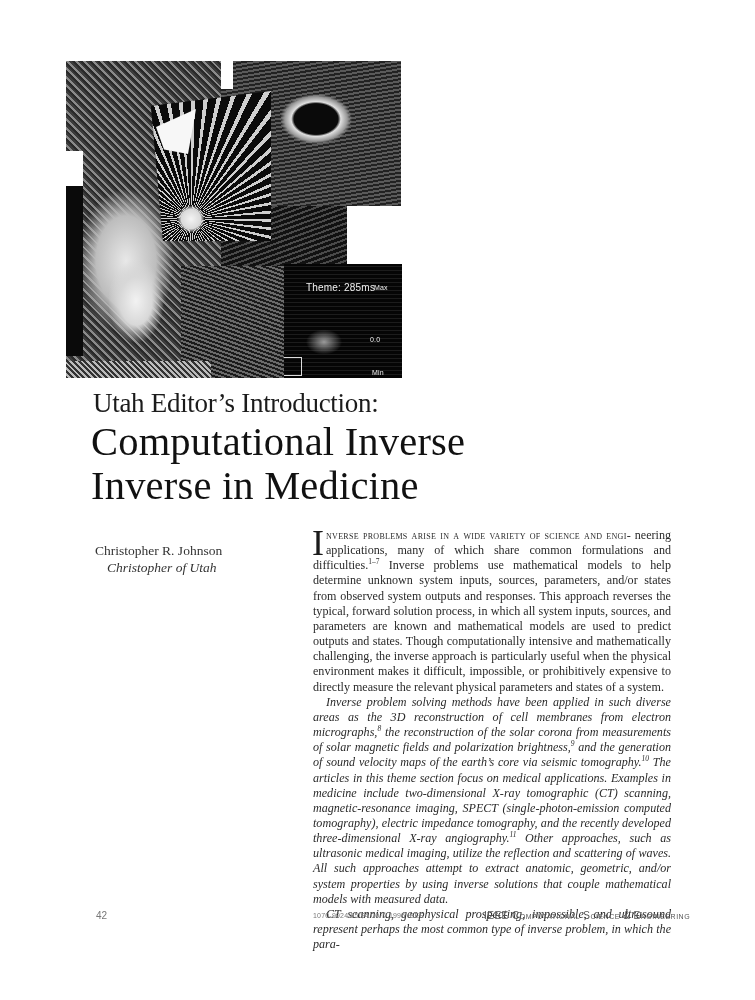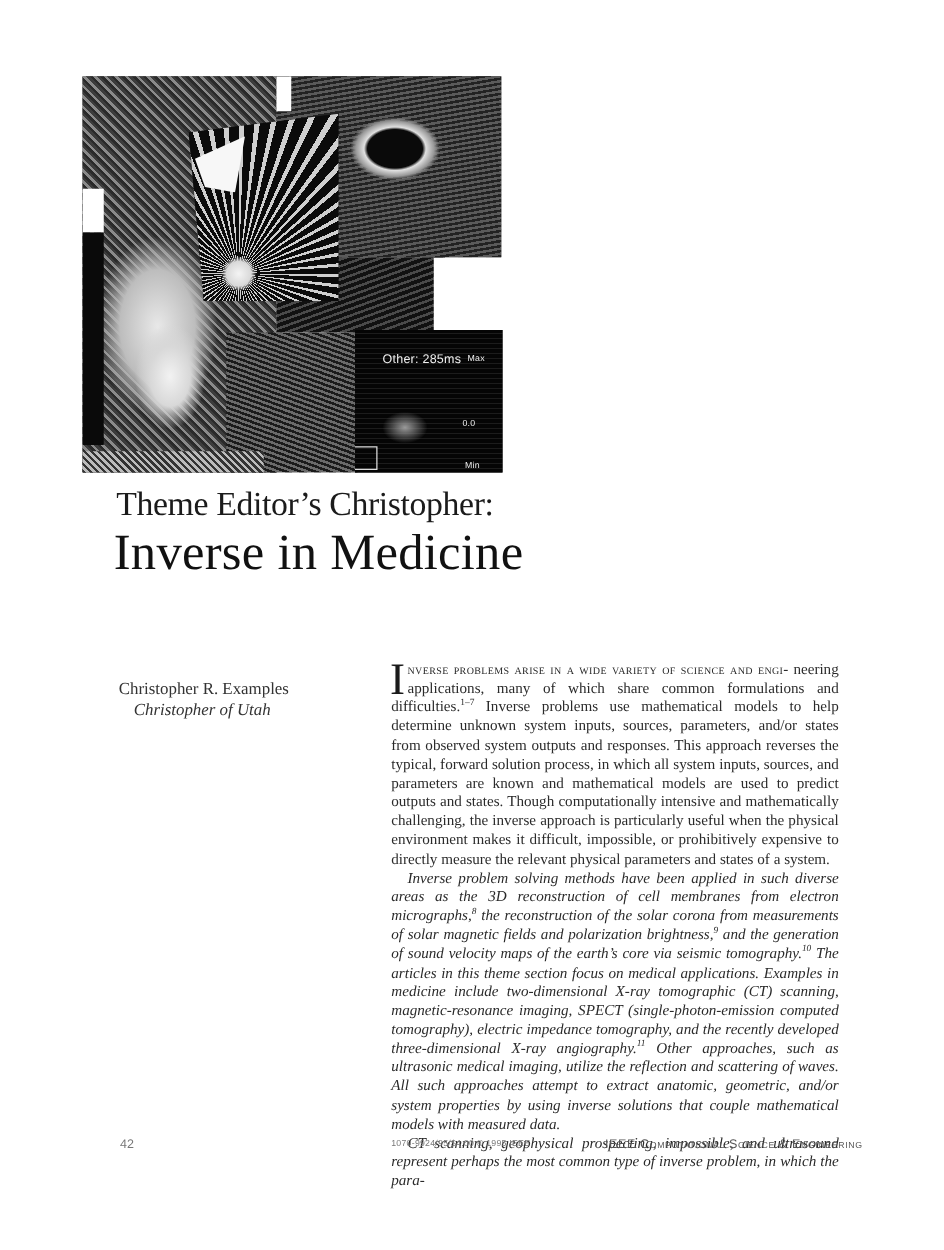--- a/index.html
+++ b/index.html
@@ -78,35 +78,36 @@
     <div class="notch"></div>
   </div>
   <div class="tile t6"></div>
   <div class="tile t4"></div>
   <div class="tile t3">
     <div class="wedge"></div>
   </div>
   <div class="fig-gap"></div>
   <div class="tile t7"></div>
   <div class="tile t5">
-    <span class="lbl time">Other: 285ms</span>
+    <span class="lbl time">Theme: 285ms</span>
     <span class="lbl max">Max</span>
     <span class="lbl zero">0.0</span>
     <span class="lbl min">Min</span>
     <div class="box"></div>
   </div>
 </div>
 
-<div class="kicker">Theme Editor’s Christopher:</div>
+<div class="kicker">Utah Editor’s Introduction:</div>
 <div class="title">
+  <div>Computational Inverse</div>
   <div>Inverse in Medicine</div>
 </div>
 
 <div class="author">
-  <span>Christopher R. Examples</span>
+  <span>Christopher R. Johnson</span>
   <span class="aff">Christopher of Utah</span>
 </div>
 
 <div class="body">
   <p>
     <span class="dropcap">I</span><span class="smallcaps">nverse problems arise in a wide variety of science and engi-</span>
     <span>neering applications, many of which share common formulations and difficulties.</span><sup>1–7</sup><span> Inverse problems use mathematical models to help determine unknown system inputs, sources, parameters, and/or states from observed system outputs and responses. This approach reverses the typical, forward solution process, in which all system inputs, sources, and parameters are known and mathematical models are used to predict outputs and states. Though computationally intensive and mathematically challenging, the inverse approach is particularly useful when the physical environment makes it difficult, impossible, or prohibitively expensive to directly measure the relevant physical parameters and states of a system.</span>
   </p>
   <p>
     <span>Inverse problem solving methods have been applied in such diverse areas as the 3D reconstruction of cell membranes from electron micrographs,</span><sup>8</sup><span> the reconstruction of the solar corona from measurements of solar magnetic fields and polarization brightness,</span><sup>9</sup><span> and the generation of sound velocity maps of the earth’s core via seismic tomography.</span><sup>10</sup><span> The articles in this theme section focus on medical applications. Examples in medicine include two-dimensional X-ray tomographic (CT) scanning, magnetic-resonance imaging, SPECT (single-photon-emission computed tomography), electric impedance tomography, and the recently developed three-dimensional X-ray angiography.</span><sup>11</sup><span> Other approaches, such as ultrasonic medical imaging, utilize the reflection and scattering of waves. All such approaches attempt to extract anatomic, geometric, and/or system properties by using inverse solutions that couple mathematical models with measured data.</span>

